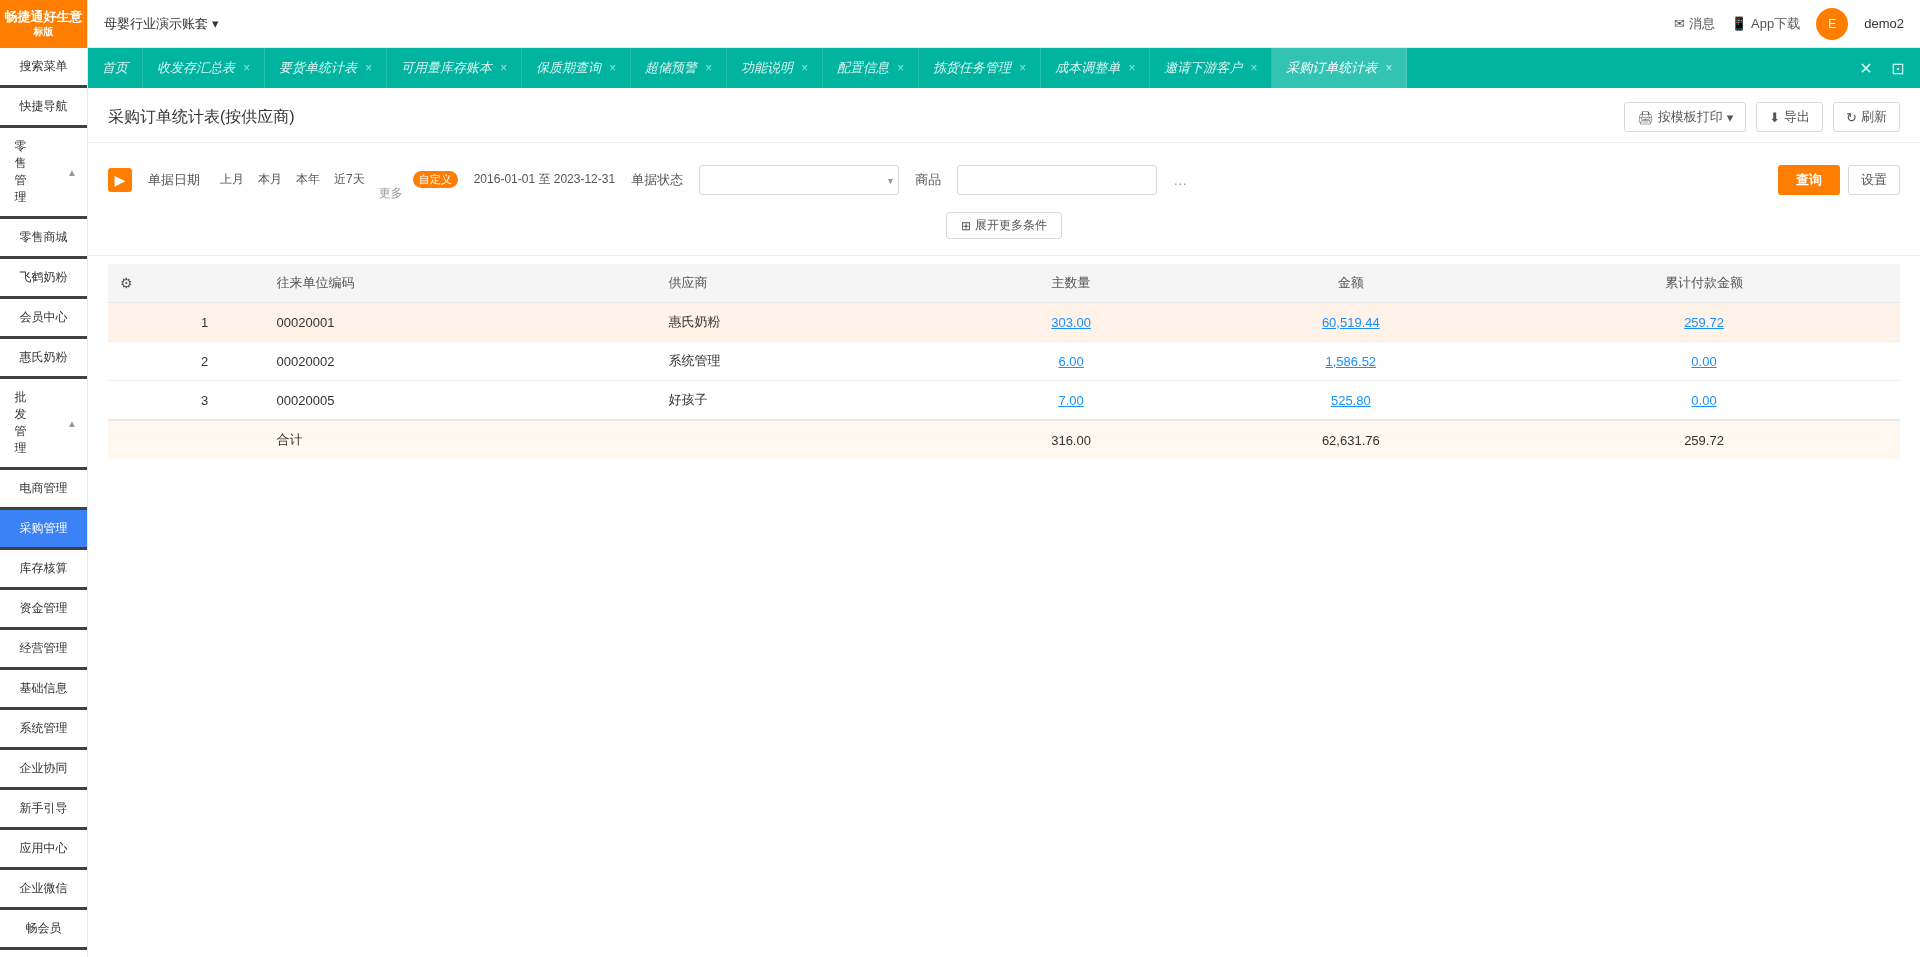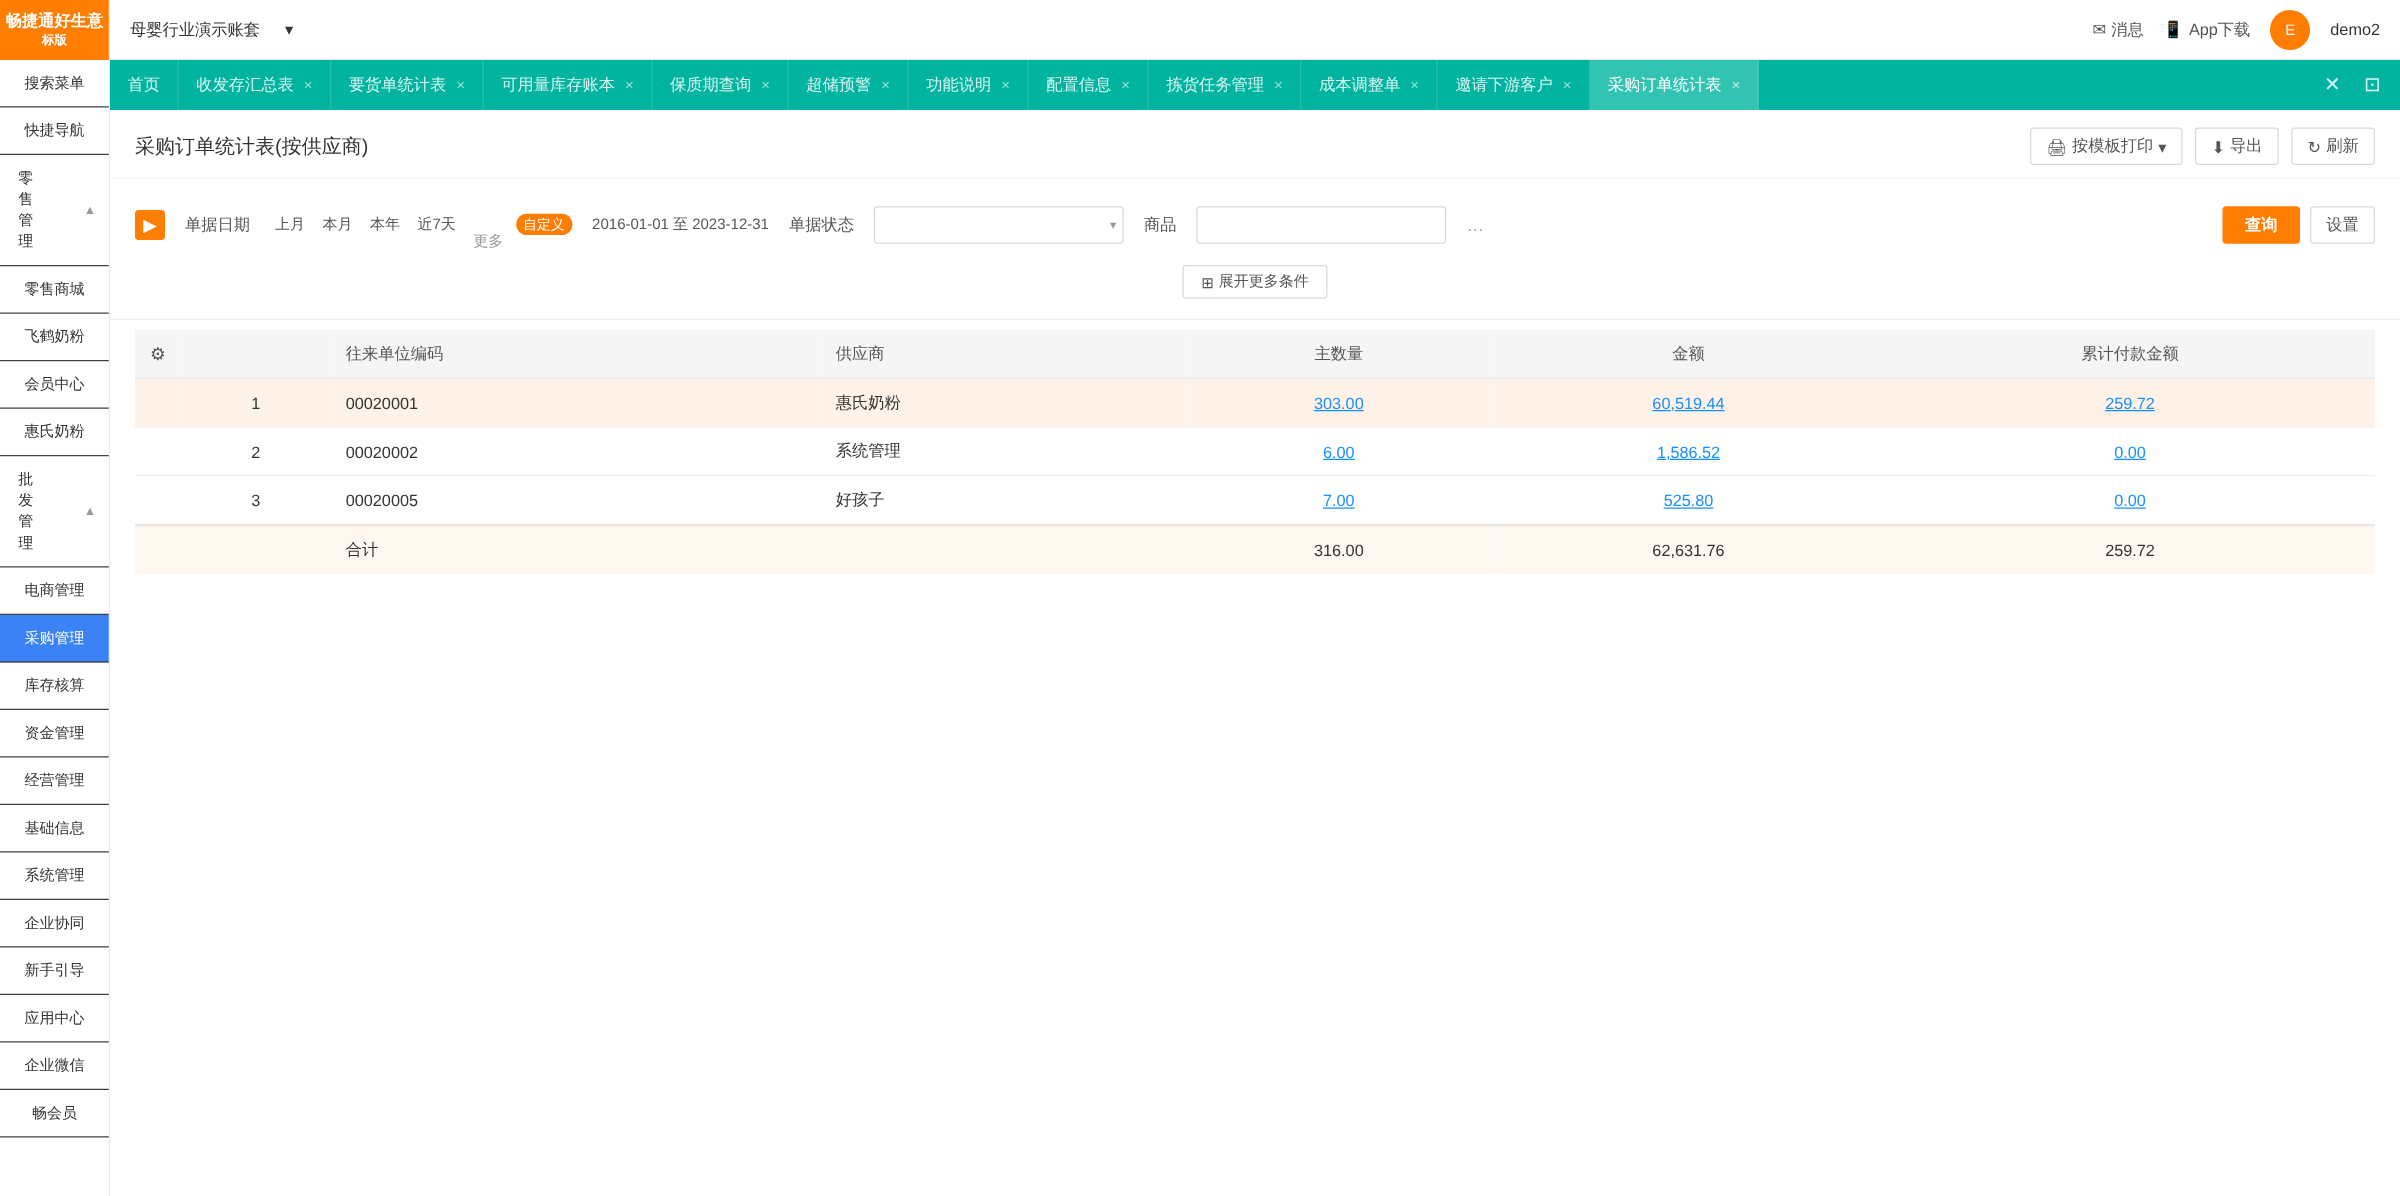--- a/index.html
+++ b/index.html
@@ -25,21 +25,21 @@
       font-weight: bold;
       flex-direction: column;
       padding: 4px;
     }
     .sidebar-nav-item {
       padding: 10px 4px;
       text-align: center;
       font-size: 12px;
       color: #333;
       cursor: pointer;
-      border-bottom: 1px solid #404040;
+      border-bottom: 3px solid #404040;
       display: flex;
       align-items: center;
       justify-content: center;
       flex-direction: column;
       gap: 2px;
     }
     .sidebar-nav-item.active { background: #3b82f6; color: #fff; }
     .sidebar-nav-item.has-arrow { flex-direction: row; justify-content: space-between; padding: 10px 10px; gap: 36px; }
     .sidebar-nav-item.has-arrow .arrow { font-size: 10px; color: #999; }
 
@@ -65,21 +65,21 @@
     .topbar-left {
       display: flex;
       align-items: center;
       gap: 8px;
       font-size: 13px;
       color: #333;
     }
     .topbar-dropdown {
       display: flex;
       align-items: center;
-      gap: 20px;
+      gap: 4px;
       cursor: pointer;
       color: #333;
     }
     .topbar-right {
       display: flex;
       align-items: center;
       gap: 16px;
       font-size: 13px;
       color: #333;
     }
@@ -501,21 +501,21 @@
         <span>App下载</span>
       </div>
       <div class="user-avatar">
         <span>E</span>
       </div>
       <span>demo2</span>
     </div>
   </div>
 
   <div class="tabbar">
-    <div id="tabs-container" style="display:flex;align-items:center;">
+    <div id="tabs-container" style="display:flex;align-items:center;font-style:italic;">
         <div class="tab-item home">
           <span>首页</span>
         </div>
         <div class="tab-item">
           <span>收发存汇总表</span>
           <span class="tab-close">×</span>
         </div>
         <div class="tab-item">
           <span>要货单统计表</span>
           <span class="tab-close">×</span>

